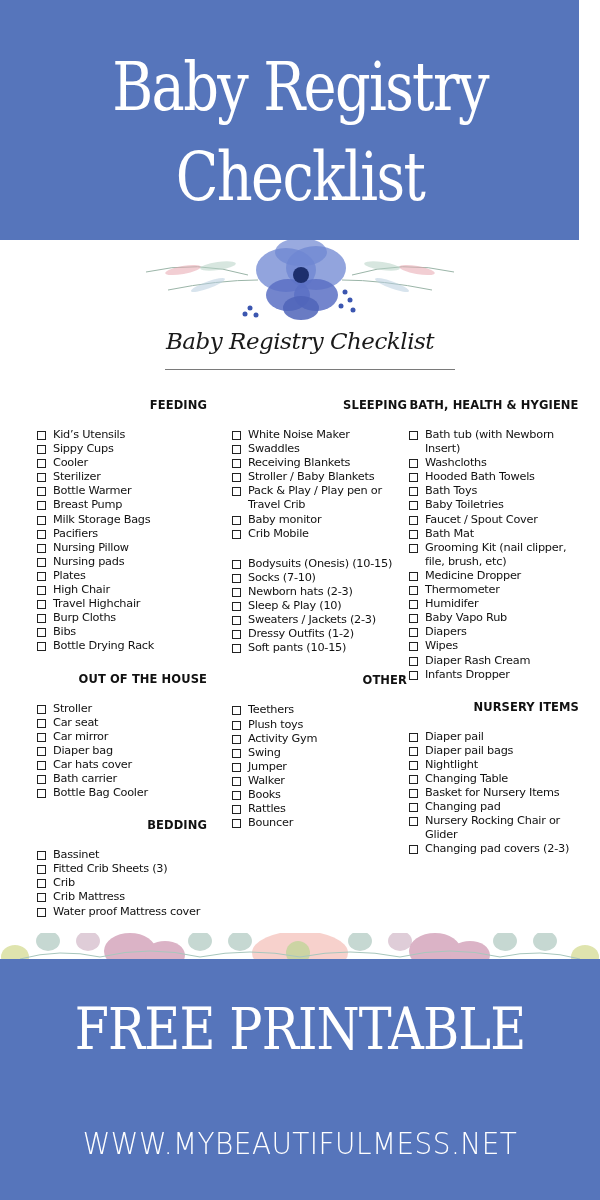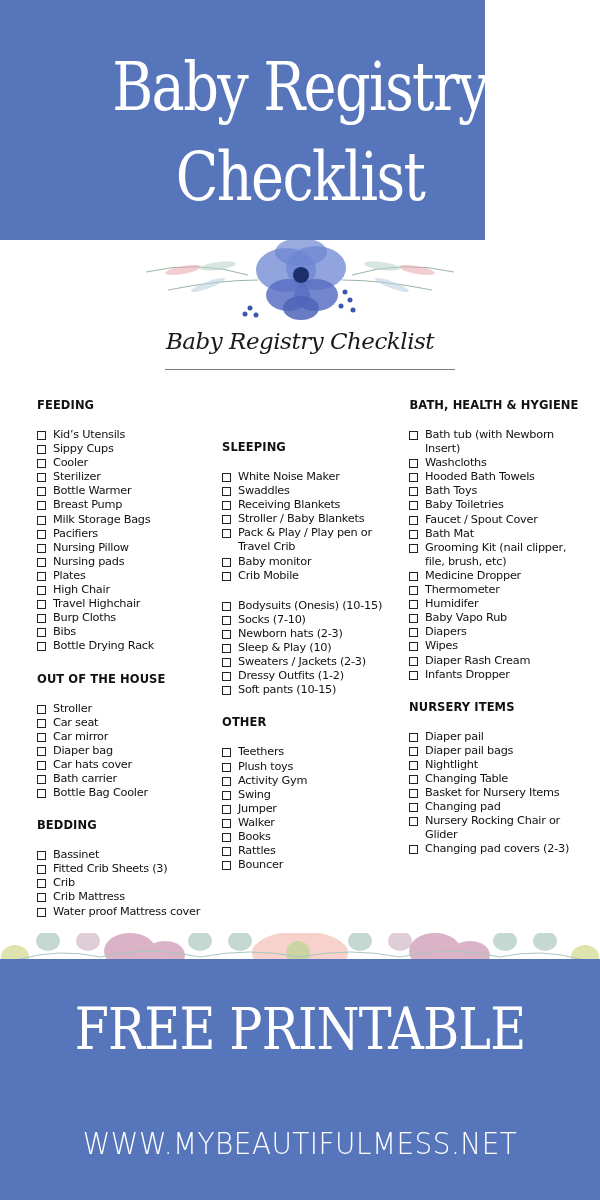--- a/index.html
+++ b/index.html
@@ -1,42 +1,42 @@
 <!DOCTYPE html>
 <html><head>
 <meta charset="utf-8">
 <style>
   * { margin:0; padding:0; box-sizing:border-box; }
   html, body { width:600px; height:1200px; overflow:hidden; background:#fff; }
   body { position:relative; font-family:"DejaVu Sans", sans-serif; color:#111; }
 
-  .top-banner { position:absolute; left:0; top:0; width:485px; height:240px; background:#5675bb; }
+  .top-banner { position:absolute; left:0; top:0; width:579px; height:240px; background:#5675bb; }
   .top-title { position:absolute; left:0; width:600px; text-align:center; color:#fff;
     font-family:"DejaVu Serif", serif; font-size:68px; font-weight:normal; letter-spacing:-2px;
     transform:scaleX(0.82); transform-origin:center; line-height:1; }
   .top-title.l1 { top:53px; }
   .top-title.l2 { top:143px; }
 
   .flower-art { position:absolute; left:138px; top:240px; width:324px; height:85px; }
   .script-title { position:absolute; left:150px; top:328px; width:300px; text-align:center;
     font-family:"DejaVu Serif", serif; font-style:italic; font-size:23px; color:#1a1a1a;
     letter-spacing:-0.5px; }
   .script-underline { position:absolute; left:165px; top:369px; width:290px; height:1px; background:#222; opacity:.6; }
 
   .col { position:absolute; top:396px; }
   .section-title { font-family:"DejaVu Sans", sans-serif; font-weight:bold; font-size:11.5px;
-    text-align:left; color:#111; height:18px; line-height:18px; letter-spacing:0.1px; }
+    text-align:right; color:#111; height:18px; line-height:18px; letter-spacing:0.1px; }
   .items { list-style:none; margin-top:14px; }
   .item { display:flex; align-items:flex-start; font-size:11.3px; line-height:14.1px; color:#111; letter-spacing:-0.25px; }
   .box { flex:0 0 auto; width:9px; height:9px; border:1.2px solid #222; margin-top:3px; margin-right:7px; margin-left:0; background:#fff; }
   .lbl { white-space:normal; }
   .section + .section { margin-top:16px; }
 
   #col1 { left:37px; width:170px; }
-  #col2 { left:222px; width:175px;margin-top:42px; }
+  #col2 { left:232px; width:175px; }
   #col3 { left:409px; width:170px; }
 
   .floral-strip { position:absolute; left:0; top:933px; width:600px; height:27px; overflow:hidden; }
   .bottom-banner { position:absolute; left:0; top:959px; width:600px; height:241px; background:#5675bb; }
   .free-printable { position:absolute; left:0; top:1000px; width:600px; text-align:center; color:#fff;
     font-family:"DejaVu Serif", serif; font-size:58px; line-height:1; transform:scaleX(0.85); letter-spacing:-1px; }
   .site-url { position:absolute; left:0; top:1129px; width:600px; text-align:center; color:#fff;
     font-family:"DejaVu Sans", sans-serif; font-weight:200; font-size:30px; line-height:1; letter-spacing:0.5px;
     transform:scaleX(0.93); }
 </style>

